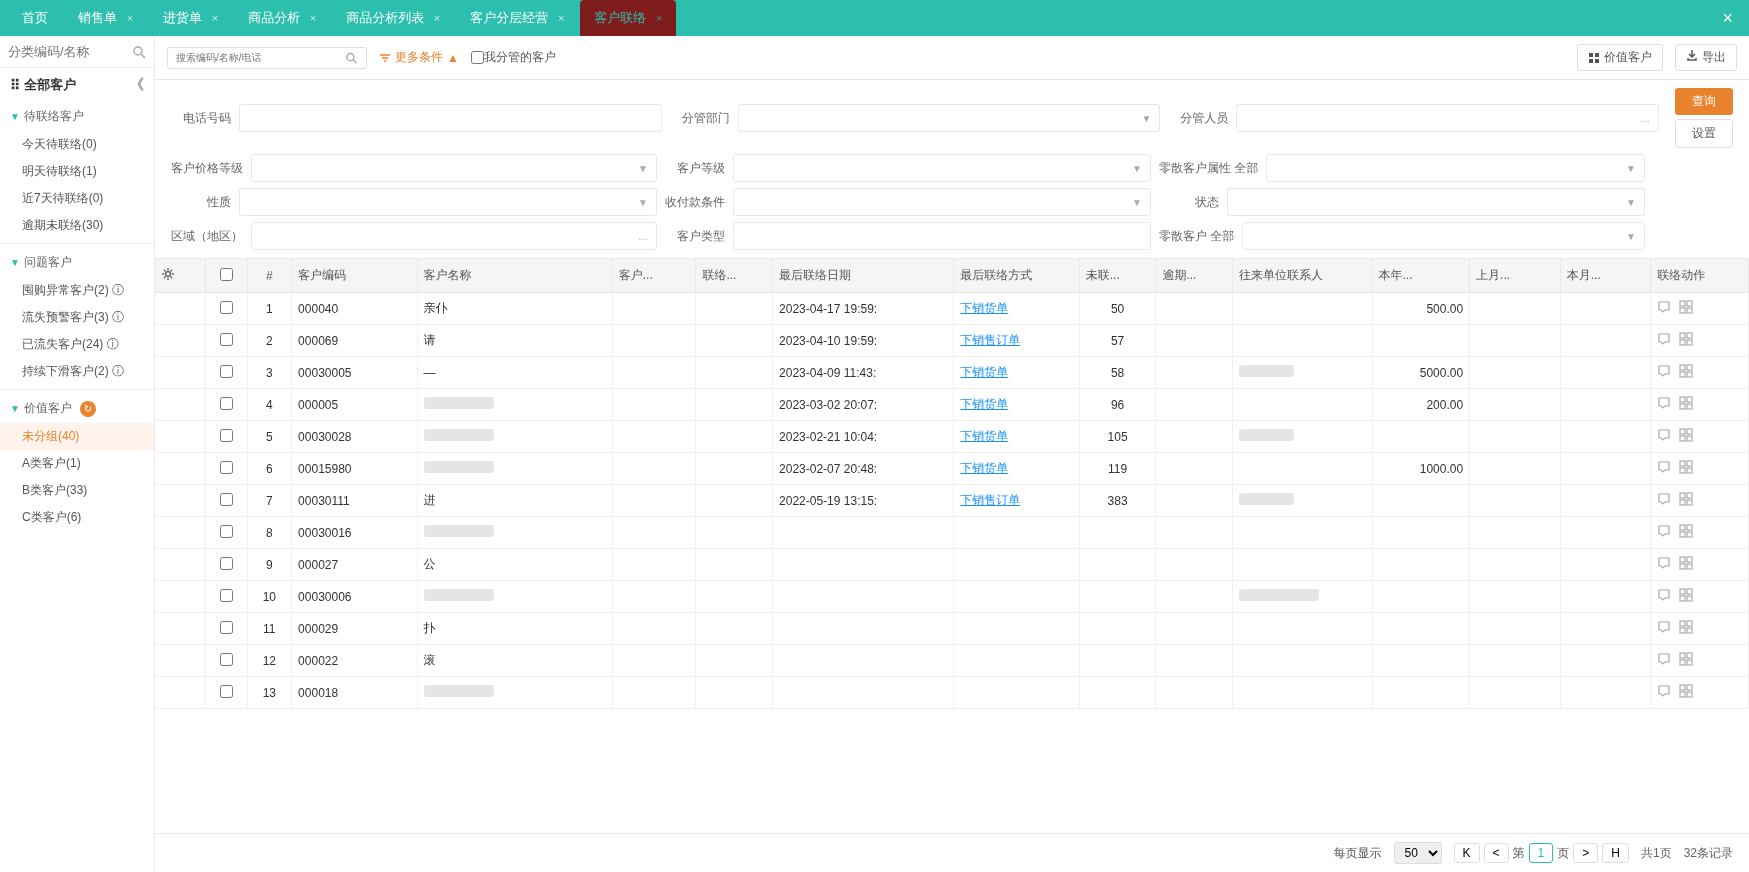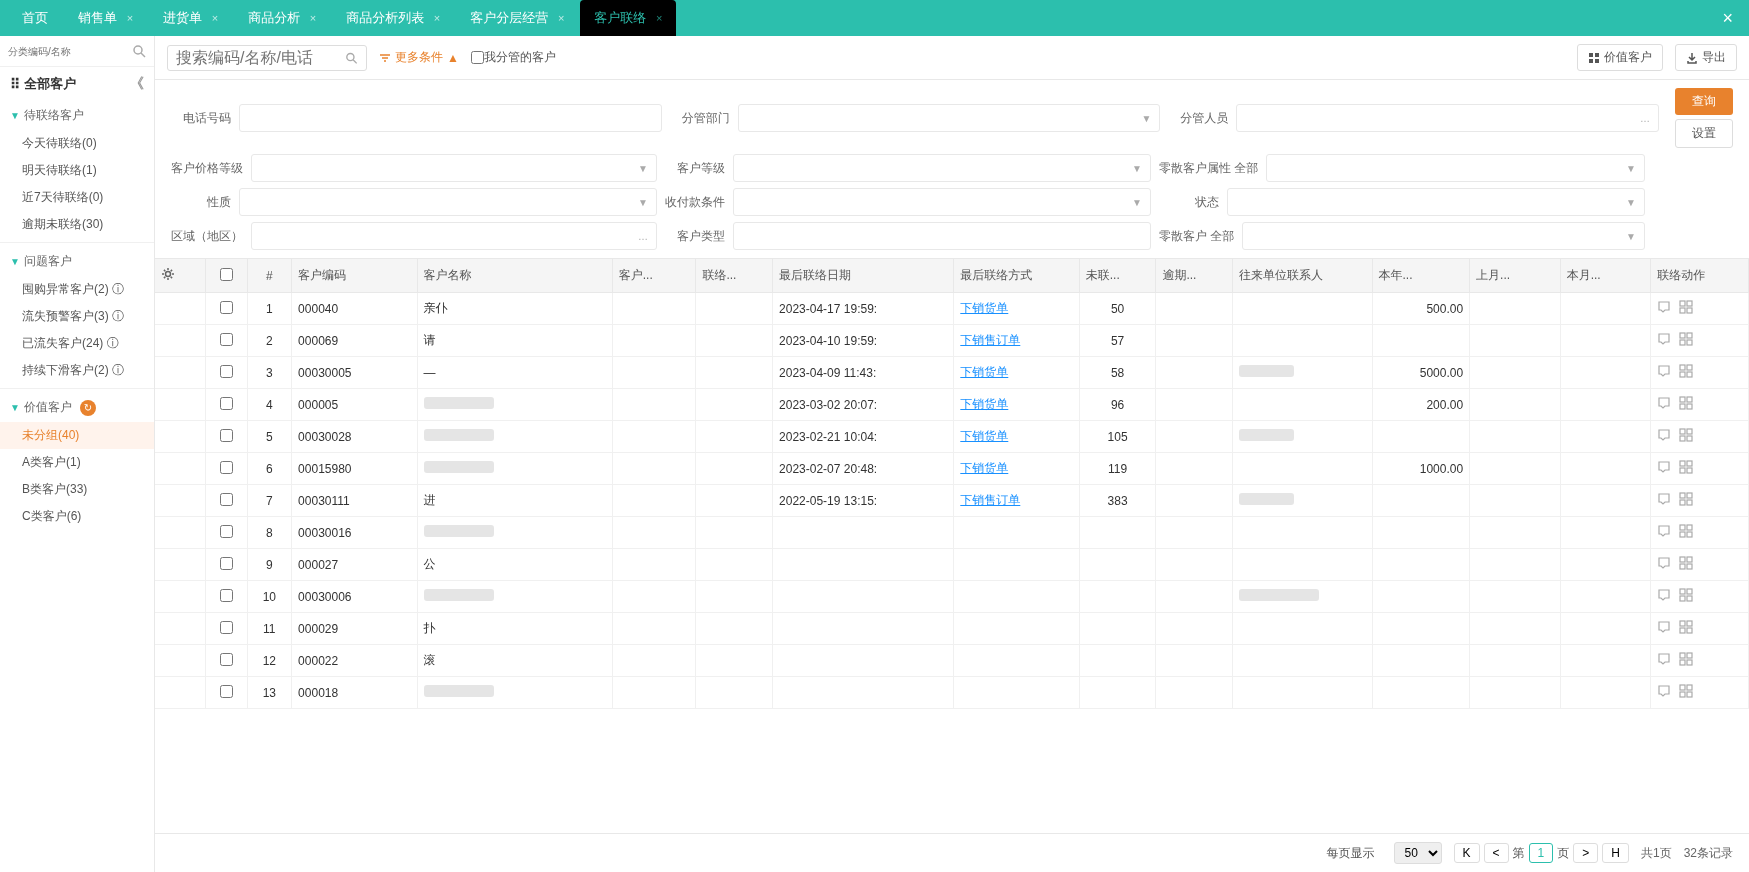--- a/index.html
+++ b/index.html
@@ -18,21 +18,21 @@
       padding: 0 14px;
       height: 36px;
       line-height: 36px;
       color: #fff;
       cursor: pointer;
       font-size: 13px;
       white-space: nowrap;
       position: relative;
     }
     .top-nav .nav-item.active {
-      background: #000000;
+      background: #7f1d1d;
       color: #2cbfad;
       border-radius: 4px 4px 0 0;
     }
     .top-nav .nav-item .close-x {
       margin-left: 6px;
       font-size: 11px;
       opacity: 0.7;
     }
     .top-nav .nav-spacer { flex: 1; }
     .top-nav .nav-close {
@@ -62,21 +62,21 @@
       display: flex;
       align-items: center;
       padding: 8px;
       border-bottom: 1px solid #f0f0f0;
       gap: 4px;
     }
     .sidebar-search input {
       flex: 1;
       border: none;
       outline: none;
-      font-size: 10px;
+      font-size: 13px;
       color: #000000;
       width: 100%;
     }
     .sidebar-section-header {
       display: flex;
       align-items: center;
       padding: 8px 10px;
       font-weight: bold;
       font-size: 13px;
       color: #333;
@@ -134,21 +134,21 @@
       align-items: center;
       border: 1px solid #ddd;
       border-radius: 3px;
       padding: 3px 8px;
       gap: 6px;
       width: 200px;
     }
     .filter-search input {
       border: none;
       outline: none;
-      font-size: 16px;
+      font-size: 10px;
       color: #999;
       width: 100%;
     }
     .filter-more {
       color: #e8822d;
       cursor: pointer;
       display: flex;
       align-items: center;
       gap: 4px;
     }
@@ -174,21 +174,21 @@
     }
     .btn-export {
       border: 1px solid #ddd;
       background: #fff;
       padding: 4px 10px;
       border-radius: 3px;
       cursor: pointer;
       font-size: 12px;
       color: #555;
       display: flex;
-      align-items: center;
+      align-items: flex-start;
       gap: 4px;
     }
 
     
     .adv-filter {
       background: #fff;
       border-bottom: 1px solid #e8e8e8;
       padding: 8px 16px;
     }
     .adv-filter-row {
@@ -307,21 +307,21 @@
       display: flex;
       align-items: center;
       justify-content: flex-end;
       gap: 12px;
       font-size: 12px;
       color: #555;
     }
     .footer-page-size {
       display: flex;
       align-items: center;
-      gap: 19px;
+      gap: 12px;
     }
     .footer-page-size select {
       border: 1px solid #ddd;
       border-radius: 3px;
       padding: 2px 6px;
       font-size: 12px;
     }
     .footer-pagination {
       display: flex;
       align-items: center;

